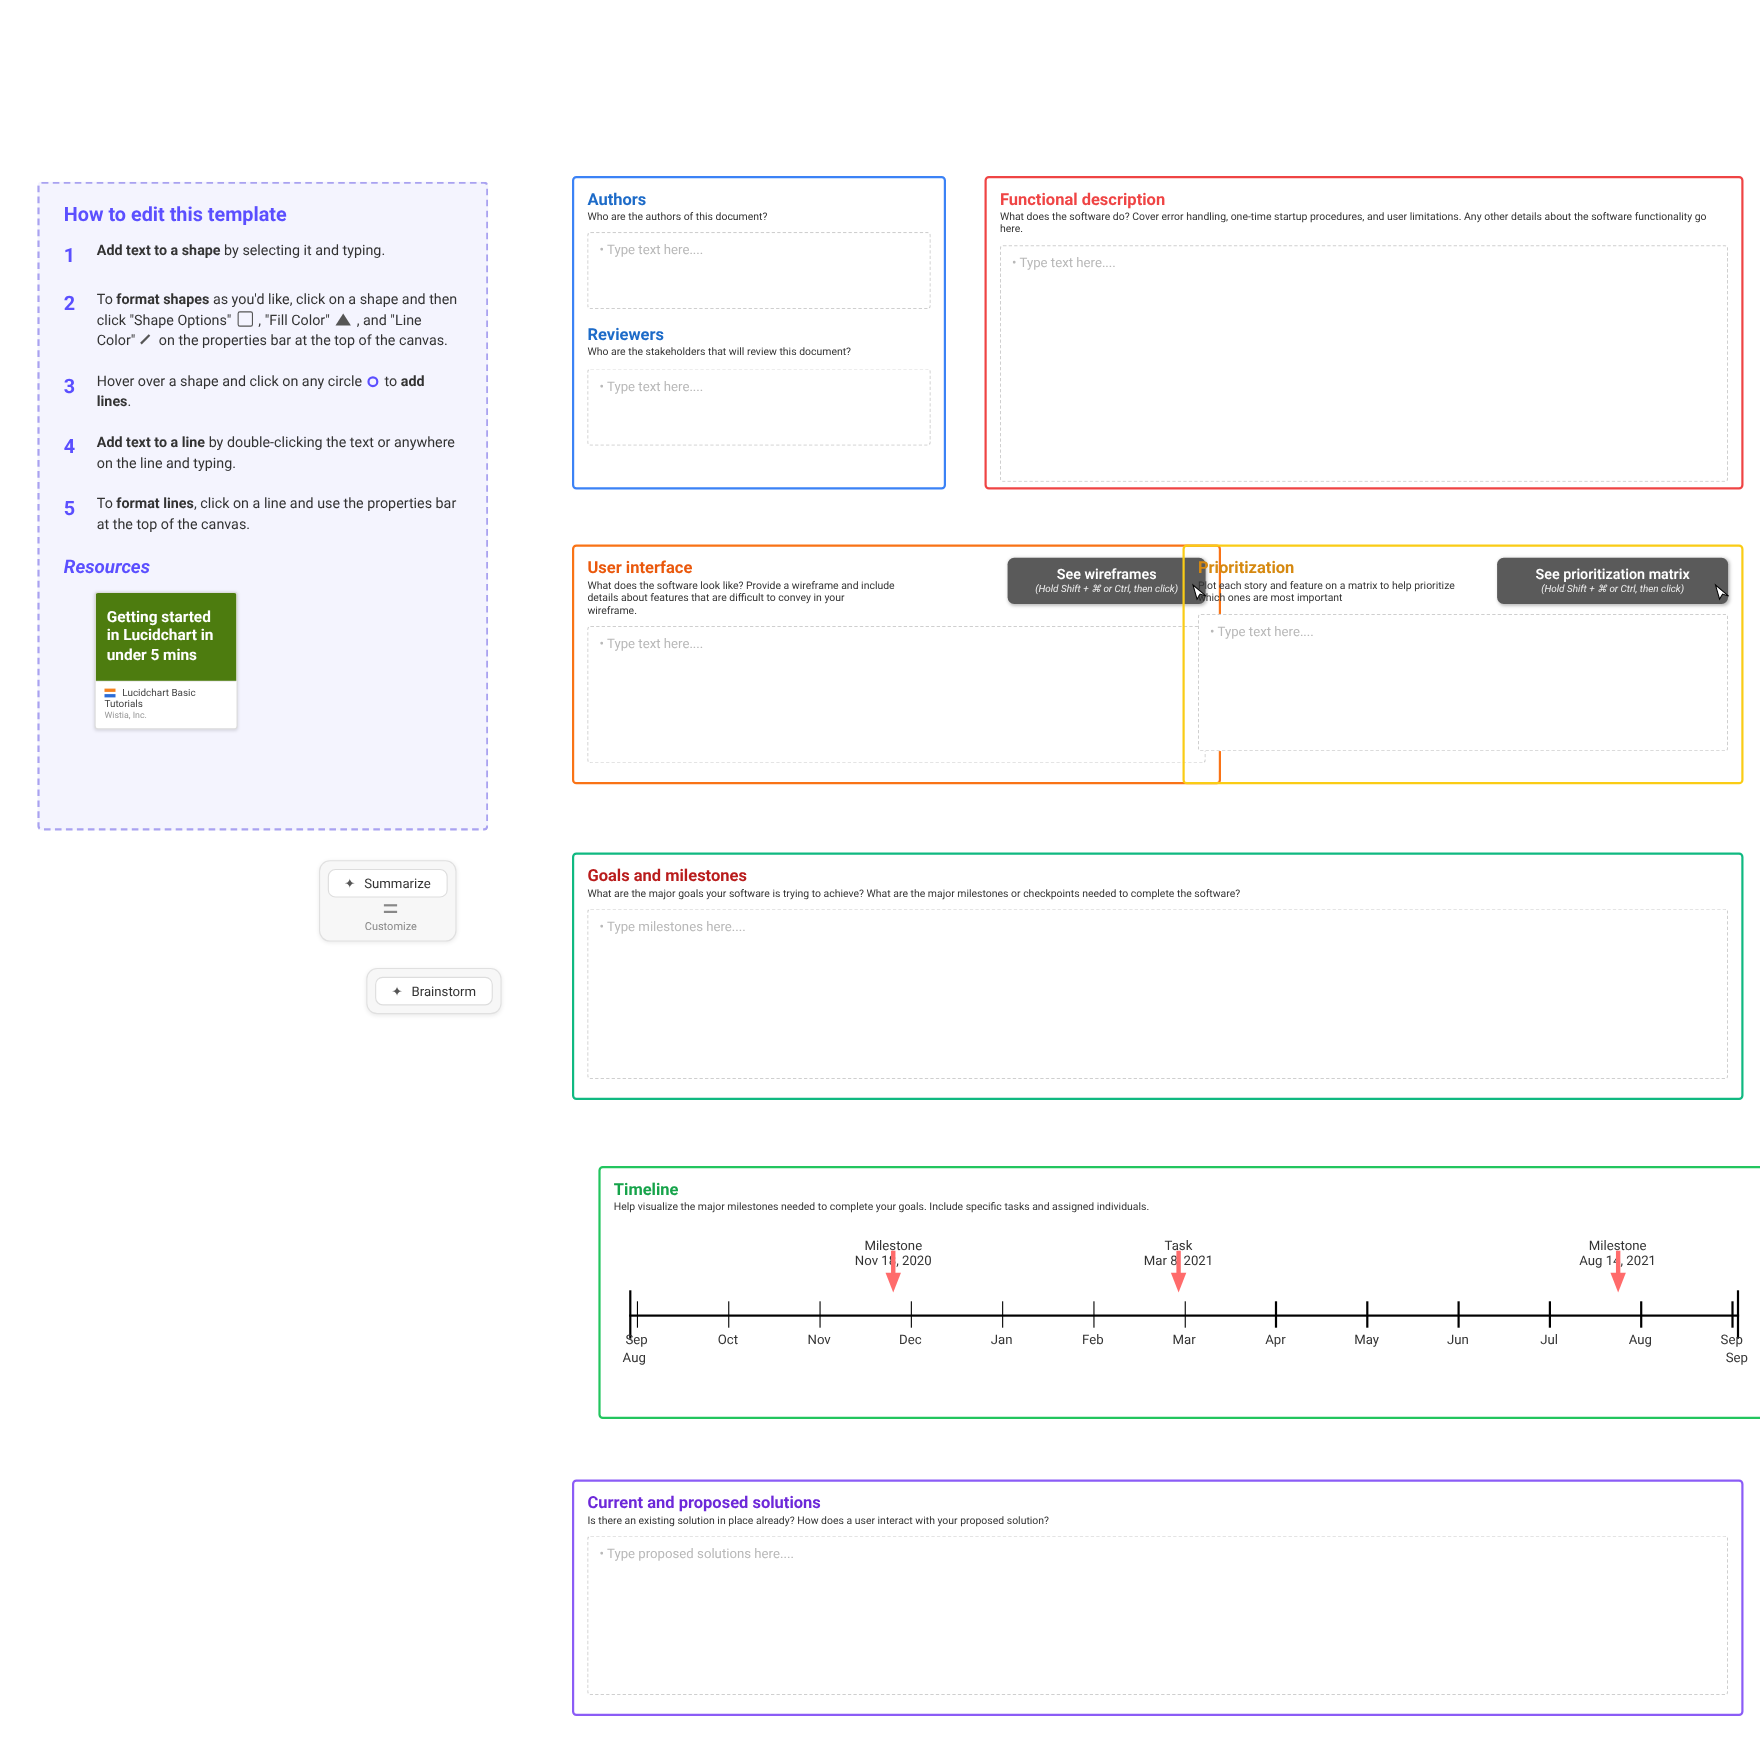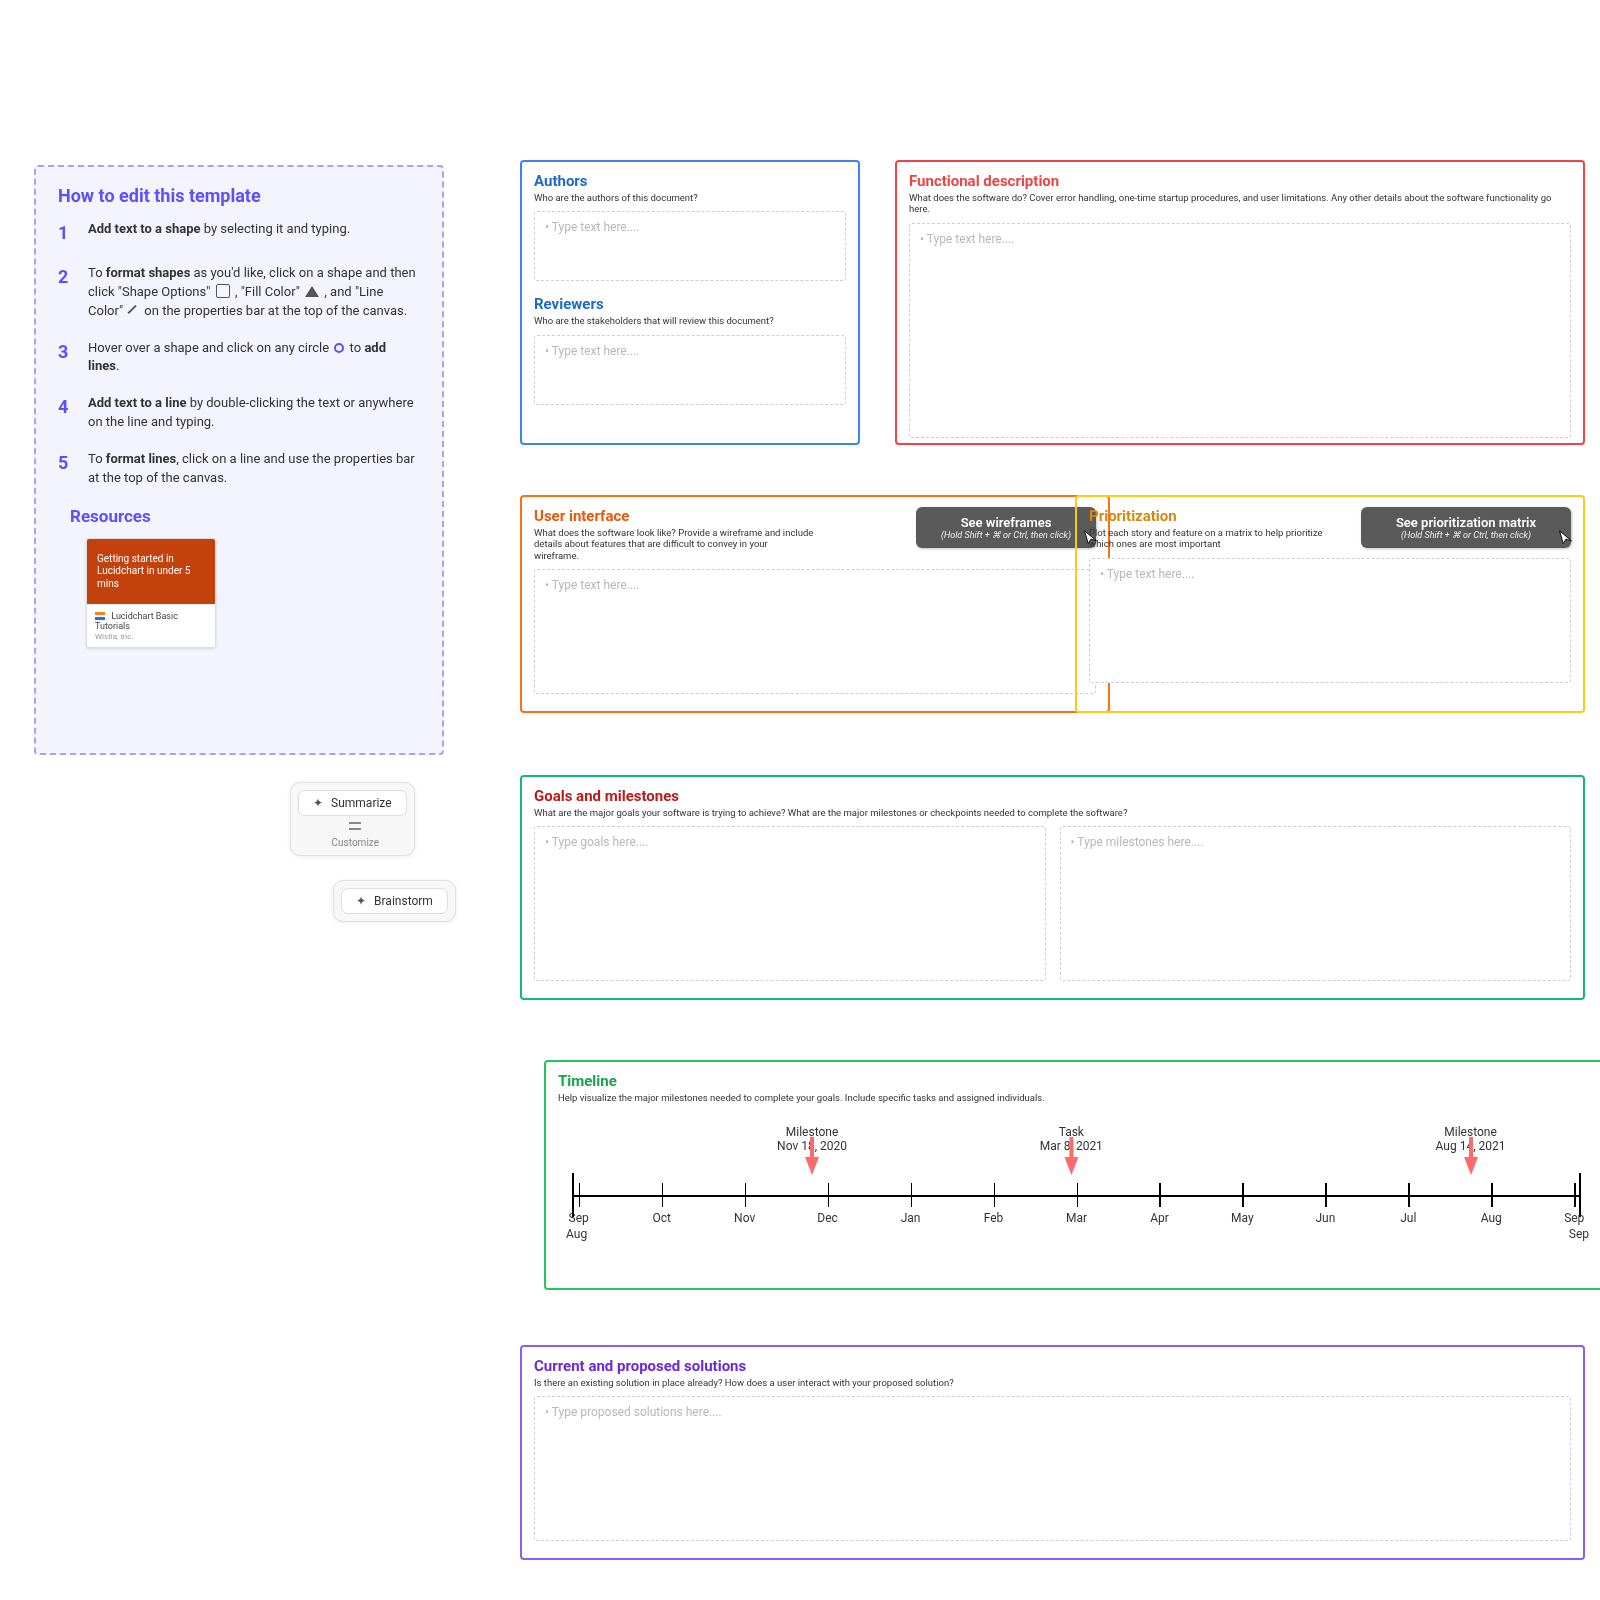--- a/index.html
+++ b/index.html
@@ -70,29 +70,29 @@
     content:"";position:absolute;width:2px;height:11px;background:#555;
     transform:rotate(45deg);left:6px;top:1px;
   }
   .mini-circ {
     display:inline-block;width:10px;height:10px;
     border:2px solid #5b4fff;border-radius:50%;
     vertical-align:-1px;margin:0 2px;
   }
 
   .resources-title{
-    color:#5b4fff;font-size:17px;font-weight:700;margin:6px 12px 12px;
+    color:#5b4fff;font-size:17px;font-weight:700;margin:6px 0 12px;font-style:italic;
   }
   .resource-card{
     width:130px;background:#fff;border:1px solid #ddd;border-radius:3px;
     box-shadow:0 1px 3px rgba(0,0,0,.12);overflow:hidden;font-size:9px;
     margin-left:28px;
   }
   .resource-card .thumb{
-    background:#c2410c;color:#fff;padding:14px 10px;font-size:10px;font-weight:400;
+    background:#4d7c0f;color:#fff;padding:14px 10px;font-size:14px;font-weight:700;
     line-height:1.25;min-height:60px;
   }
   .resource-card .cap{
     padding:6px 8px;color:#444;border-top:1px solid #eee;
   }
   .resource-card .cap .sub{color:#999;font-size:8px;}
   .resource-card .cap .lc{
     display:inline-block;width:10px;height:8px;background:#fff;
     border-top:3px solid #f58220;border-bottom:3px solid #2c6dd8;
     margin-right:4px;vertical-align:-1px;
@@ -302,23 +302,20 @@
   </div>
   <div class="textbox" style="height:125px;margin-top:6px;">
     <span class="placeholder">• Type text here....</span>
   </div>
 </div>
 
 <div class="section teal" style="left:520px;top:775px;width:1065px;height:225px;">
   <div class="stitle">Goals and milestones</div>
   <div class="sdesc">What are the major goals your software is trying to achieve? What are the major milestones or checkpoints needed to complete the software?</div>
   <div class="two-col">
-    <div class="textbox" style="height:155px;">
-      <span class="placeholder">• Type goals here....</span>
-    </div>
     <div class="textbox" style="height:155px;">
       <span class="placeholder">• Type milestones here....</span>
     </div>
   </div>
 </div>
 
 <div class="section green" style="left:520px;top:1060px;width:1065px;height:230px;margin-left:24px;">
   <div class="stitle">Timeline</div>
   <div class="sdesc">Help visualize the major milestones needed to complete your goals. Include specific tasks and assigned individuals.</div>
   <div class="timeline-wrap">

